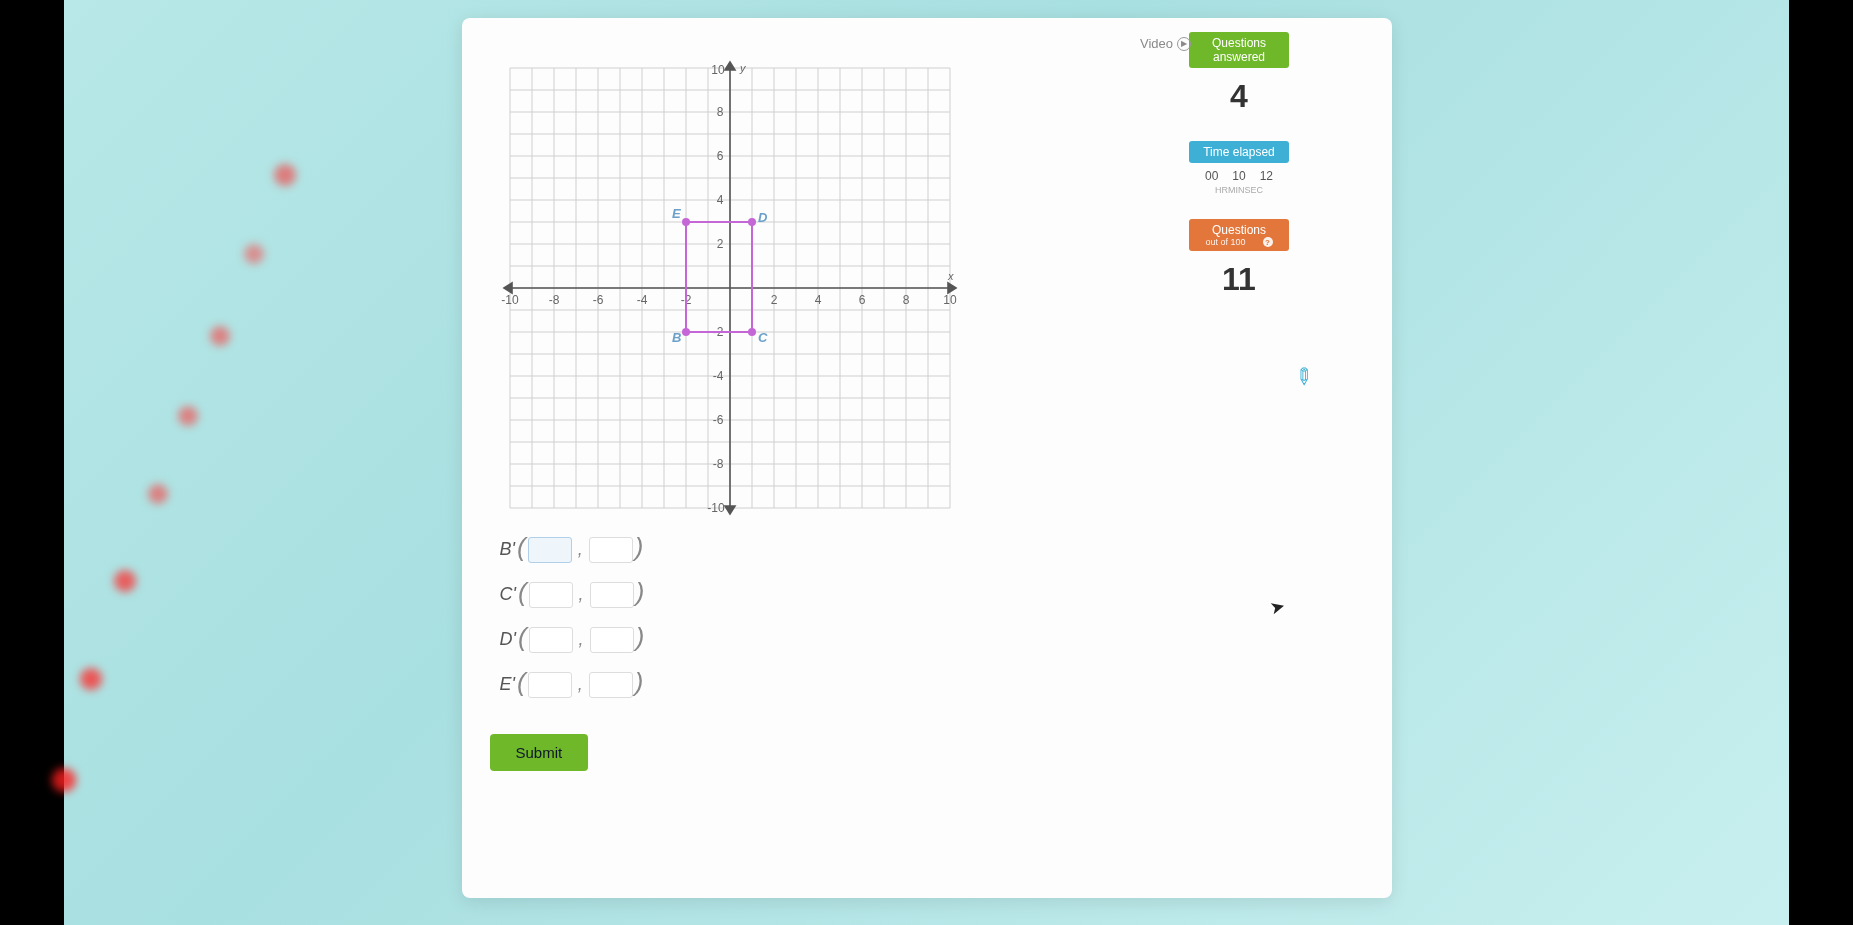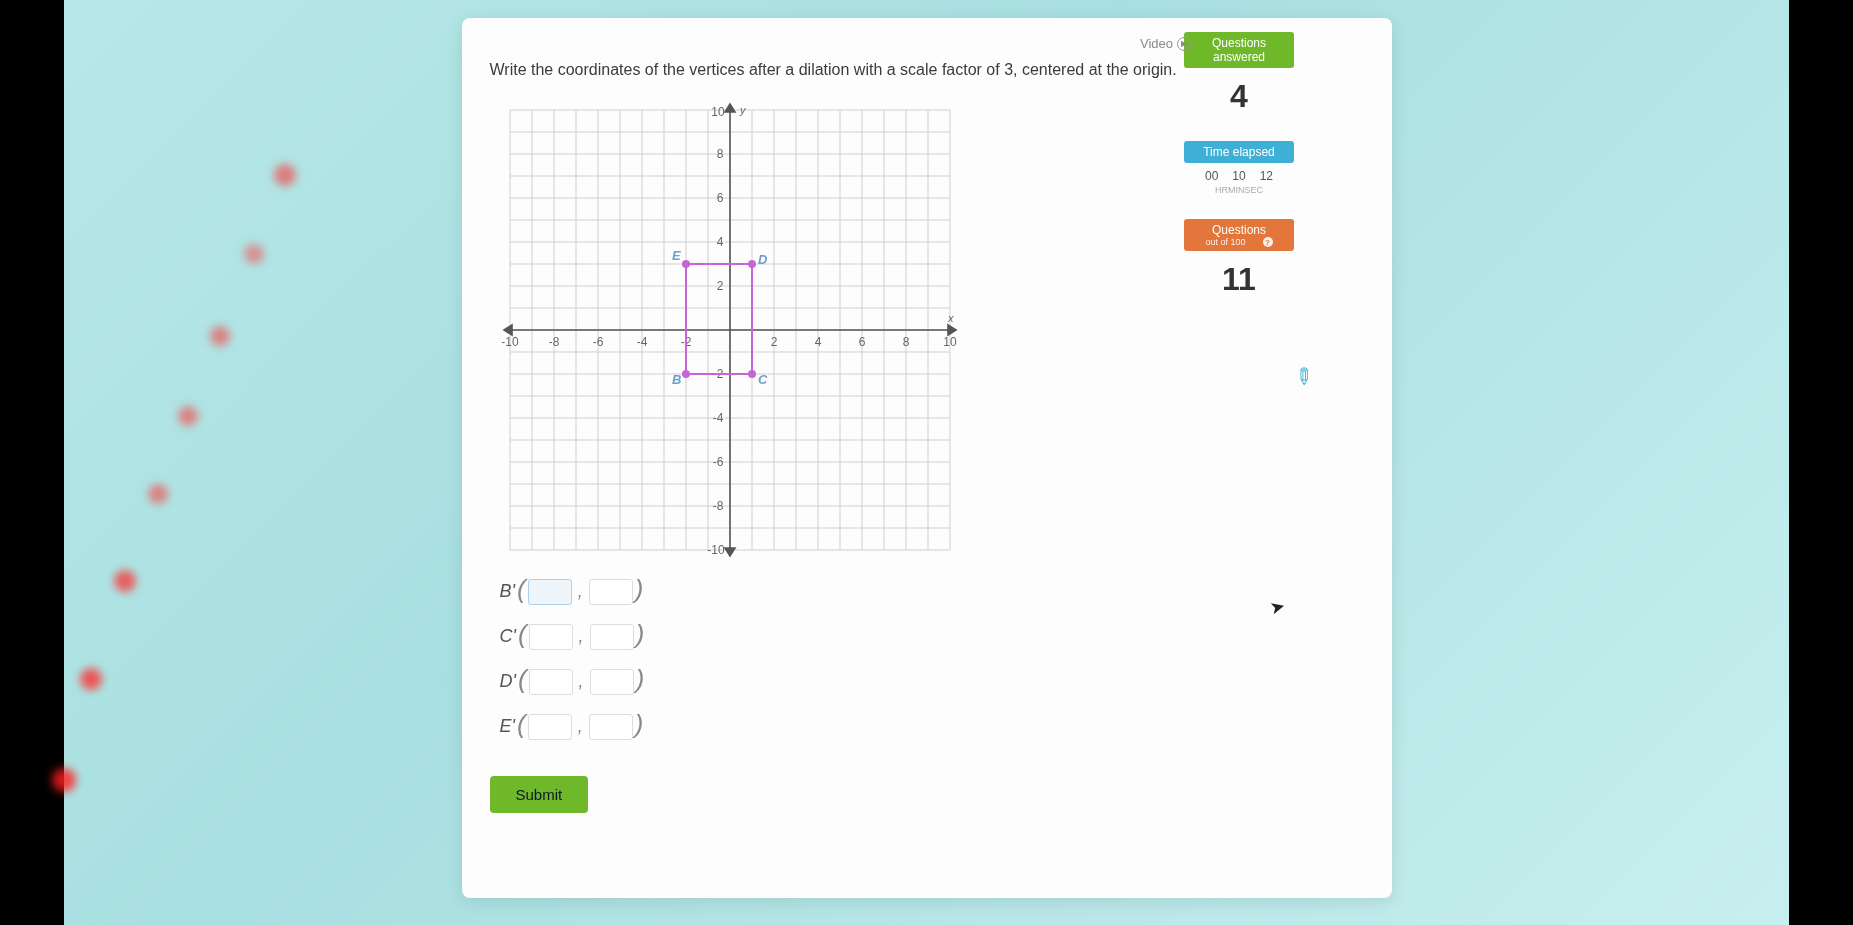--- a/index.html
+++ b/index.html
@@ -73,21 +73,21 @@
     width: 130px;
     display: flex; flex-direction: column; align-items: center;
   }
   .video-link {
     position: absolute;
     left: -62px; top: 4px;
     font-size: 13px; color: #8a8a8a;
     display:flex; align-items:center; gap:4px;margin-left:28px;
   }
   .badge {
-    width: 110px; text-align: center;
+    width: 100px; text-align: center;
     font-size: 12px;
     color: #fff; border-radius: 3px;
     padding: 4px 4px;
   }
   .badge.green { background:#6fb82a; }
   .badge.blue  { background:#3eb0d6; }
   .badge.orange{ background:#e2763b; }
   .big-num { font-size: 32px; font-weight: 700; color:#333; margin:10px 0 26px; }
   .timer-row { display:flex; gap:14px; font-size:12px; color:#555; margin:6px 4px 2px;}
   .timer-units { display:flex; font-size:9px; color:#aaa; margin-bottom:24px;}
@@ -113,21 +113,20 @@
   <div class="bokeh" style="left:210px;top:164px;width:22px;height:22px;background:rgba(255,40,40,.55)"></div>
   <div class="bokeh" style="left:180px;top:244px;width:20px;height:20px;background:rgba(255,60,60,.5)"></div>
   <div class="bokeh" style="left:146px;top:326px;width:20px;height:20px;background:rgba(255,50,50,.55)"></div>
   <div class="bokeh" style="left:114px;top:406px;width:20px;height:20px;background:rgba(255,50,50,.55)"></div>
   <div class="bokeh" style="left:84px;top:484px;width:20px;height:20px;background:rgba(255,50,50,.55)"></div>
   <div class="bokeh" style="left:50px;top:570px;width:22px;height:22px;background:rgba(255,40,40,.7)"></div>
   <div class="bokeh" style="left:16px;top:668px;width:22px;height:22px;background:rgba(255,40,40,.75)"></div>
   <div class="bokeh" style="left:-12px;top:768px;width:24px;height:24px;background:rgba(255,30,30,.8)"></div>
 
   <div class="card">
-    <div class="question">Write the coordinates of the vertices after a dilation with a scale factor of 3, centered at the origin.</div>
 
     <div class="graph-wrap">
       <svg class="graph-svg" viewBox="0 0 460 460">
 
         <g stroke="#cfcfcf" stroke-width="1">
 
           <line x1="10" y1="10" x2="10" y2="450"></line>
             <line x1="32" y1="10" x2="32" y2="450"></line>
           <line x1="54" y1="10" x2="54" y2="450"></line>
             <line x1="76" y1="10" x2="76" y2="450"></line>

